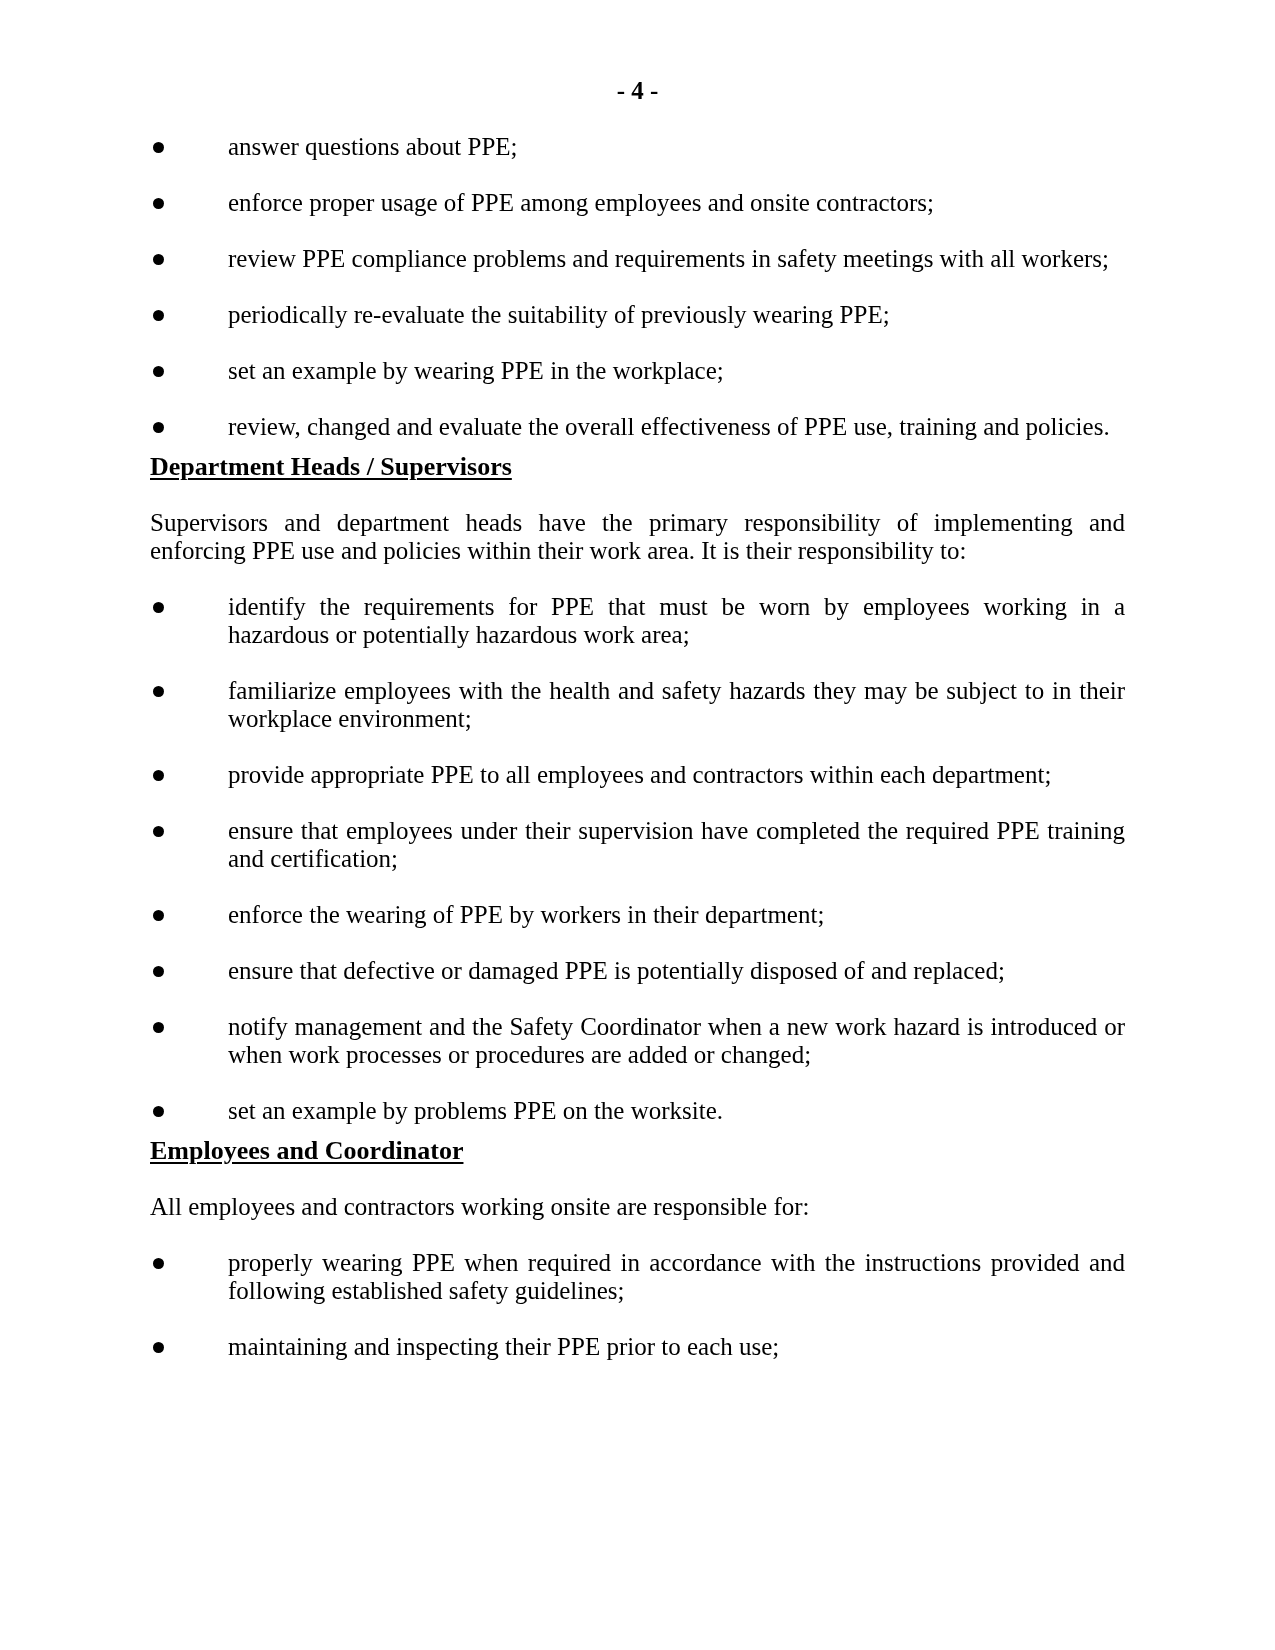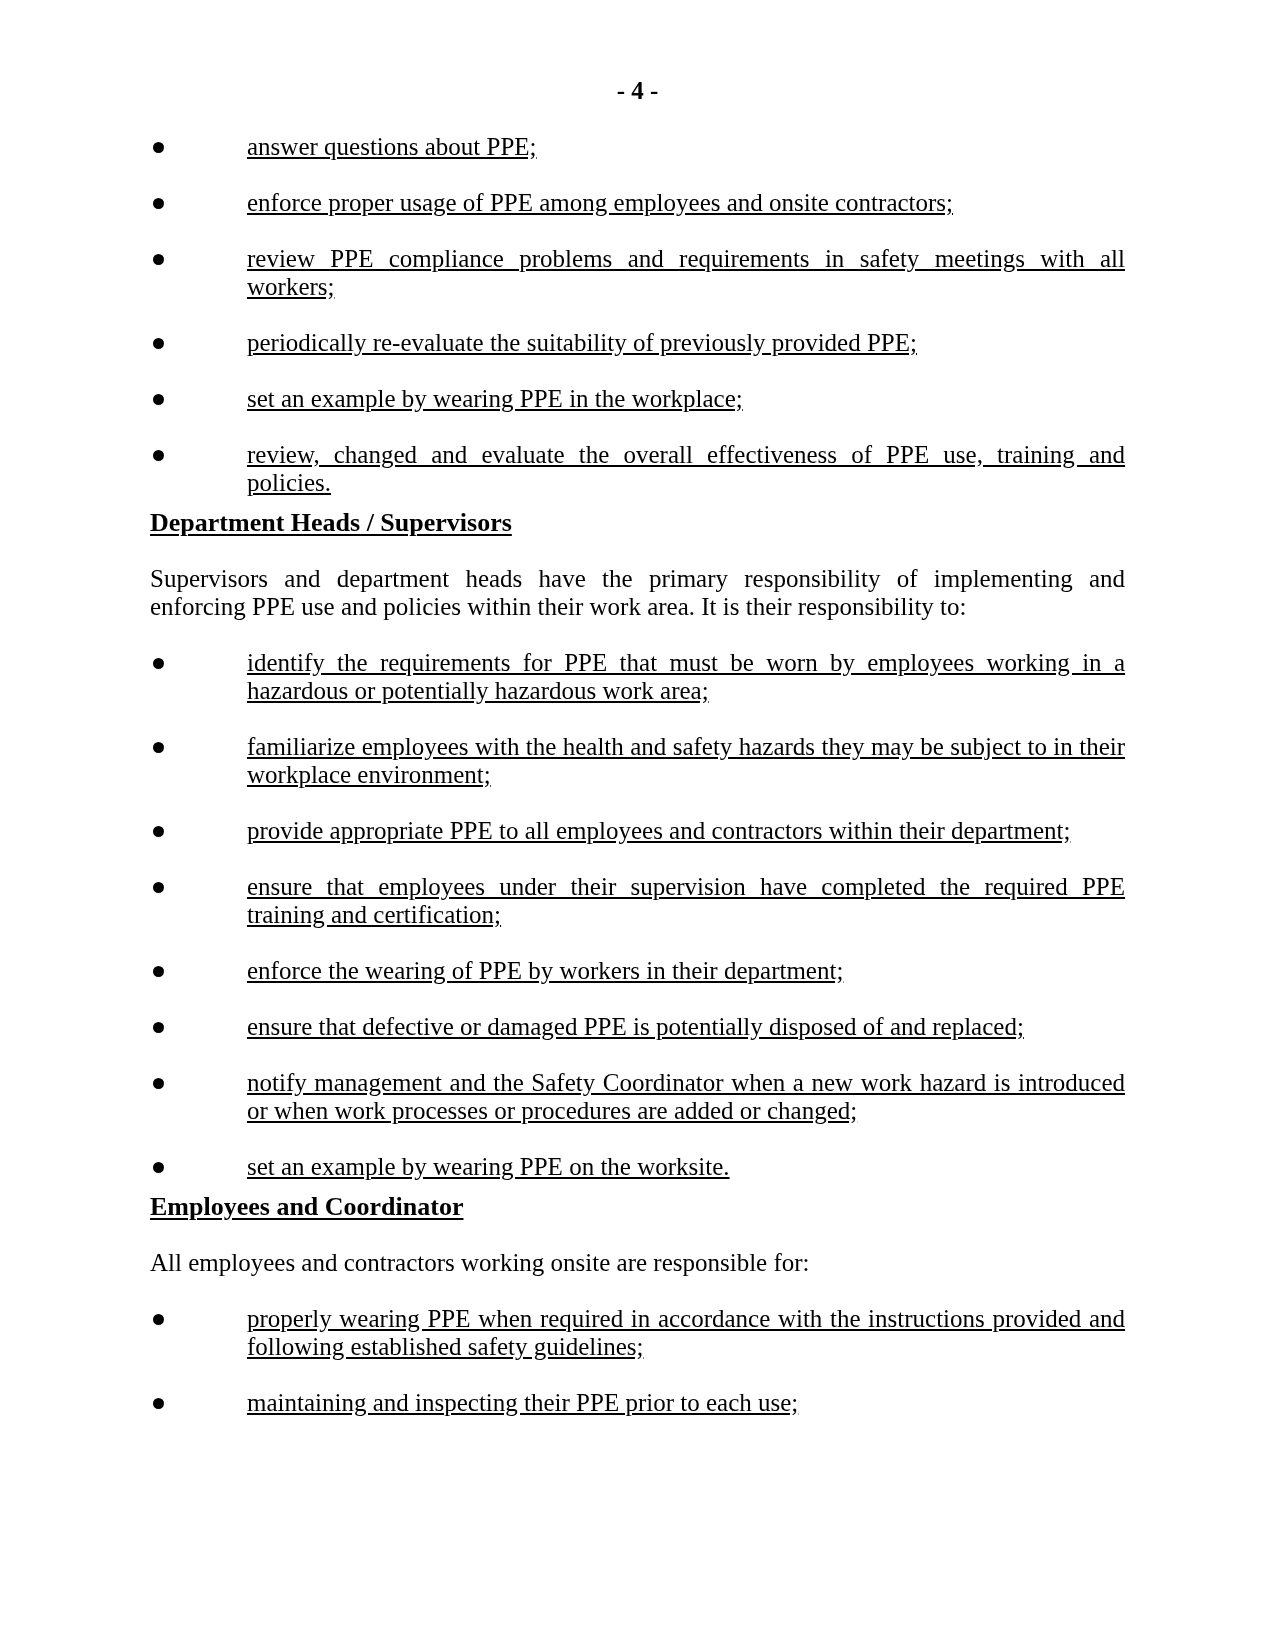--- a/index.html
+++ b/index.html
@@ -40,23 +40,22 @@
     flex: none;
     width: 11px;
     height: 11px;
     border-radius: 50%;
     background: #000000;
     margin-left: 3px;
     margin-top: 9px;
   }
   .li-text {
     flex: 1;
-    margin-left: 83px;
+    margin-left: 64px;
     text-align: justify;
-    text-decoration: underline;
   }
   h2.doc-heading {
     font-size: 26px;
     line-height: 28px;
     font-weight: bold;
     text-decoration: underline;
     text-decoration-thickness: 2px;
     text-underline-offset: 3px;
     margin: 12px 0 0 0;
   }
@@ -80,21 +79,21 @@
     <li>
       <span class="dot"></span>
       <div class="li-text">enforce proper usage of PPE among employees and onsite contractors;</div>
     </li>
     <li>
       <span class="dot"></span>
       <div class="li-text">review PPE compliance problems and requirements in safety meetings with all workers;</div>
     </li>
     <li>
       <span class="dot"></span>
-      <div class="li-text">periodically re-evaluate the suitability of previously provided PPE;</div>
+      <div class="li-text">periodically re-evaluate the suitability of previously wearing PPE;</div>
     </li>
     <li>
       <span class="dot"></span>
       <div class="li-text">set an example by wearing PPE in the workplace;</div>
     </li>
     <li>
       <span class="dot"></span>
       <div class="li-text">review, changed and evaluate the overall effectiveness of PPE use, training and policies.</div>
     </li>
   </ul>
@@ -107,41 +106,41 @@
     <li>
       <span class="dot"></span>
       <div class="li-text">identify the requirements for PPE that must be worn by employees working in a hazardous or potentially hazardous work area;</div>
     </li>
     <li>
       <span class="dot"></span>
       <div class="li-text">familiarize employees with the health and safety hazards they may be subject to in their workplace environment;</div>
     </li>
     <li>
       <span class="dot"></span>
-      <div class="li-text">provide appropriate PPE to all employees and contractors within their department;</div>
+      <div class="li-text">provide appropriate PPE to all employees and contractors within each department;</div>
     </li>
     <li>
       <span class="dot"></span>
       <div class="li-text">ensure that employees under their supervision have completed the required PPE training and certification;</div>
     </li>
     <li>
       <span class="dot"></span>
       <div class="li-text">enforce the wearing of PPE by workers in their department;</div>
     </li>
     <li>
       <span class="dot"></span>
       <div class="li-text">ensure that defective or damaged PPE is potentially disposed of and replaced;</div>
     </li>
     <li>
       <span class="dot"></span>
       <div class="li-text">notify management and the Safety Coordinator when a new work hazard is introduced or when work processes or procedures are added or changed;</div>
     </li>
     <li>
       <span class="dot"></span>
-      <div class="li-text">set an example by wearing PPE on the worksite.</div>
+      <div class="li-text">set an example by problems PPE on the worksite.</div>
     </li>
   </ul>
 
   <h2 class="doc-heading">Employees and Coordinator</h2>
 
   <p class="doc-para">All employees and contractors working onsite are responsible for:</p>
 
   <ul class="bullets">
     <li>
       <span class="dot"></span>

